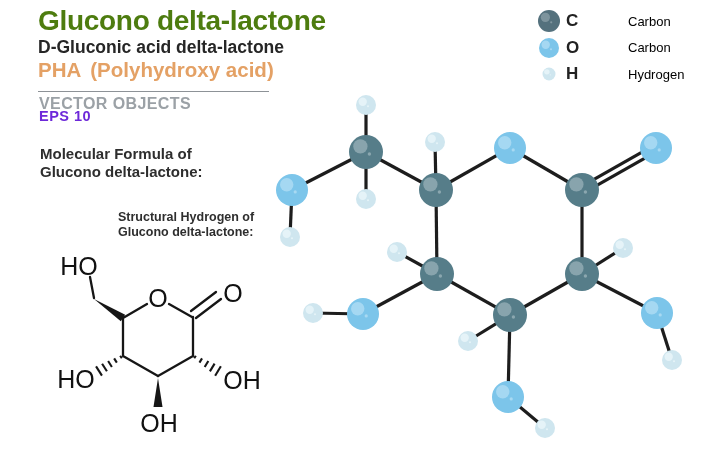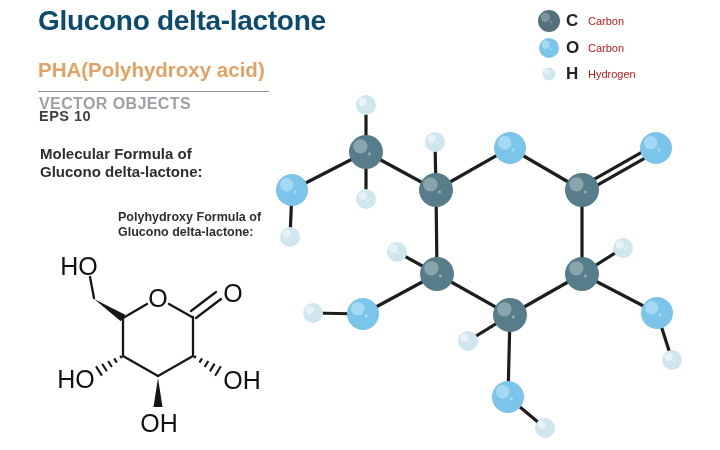--- a/index.html
+++ b/index.html
@@ -1,56 +1,57 @@
 <!DOCTYPE html>
 <html><head>
 <meta charset="utf-8">
 <style>
   html,body{margin:0;padding:0;background:#fff;}
   .page{position:relative;width:720px;height:450px;background:#ffffff;overflow:hidden;
         font-family:"Liberation Sans",sans-serif;}
-  .title{position:absolute;left:38px;top:5px;font-size:28px;font-weight:700;color:#0c4a6e;letter-spacing:-0.3px;}
+  .title{position:absolute;left:38px;top:5px;font-size:28px;font-weight:700;color:#4d7c0f;letter-spacing:-0.3px;}
   .subtitle{position:absolute;left:38px;top:37px;font-size:17.5px;font-weight:700;color:#262626;}
   .pha{position:absolute;left:38px;top:58px;font-size:20.5px;font-weight:700;color:#e4a165;}
-  .pha .pha-full{}
+  .pha .pha-full{margin-left:9px;}
   .rule{position:absolute;left:38px;top:91px;width:231px;height:1px;background:#8d9297;}
   .vector{position:absolute;left:39px;top:95px;font-size:16px;font-weight:700;color:#9ba1a6;letter-spacing:0.4px;}
-  .eps{position:absolute;left:39px;top:108px;font-size:14.5px;font-weight:700;color:#404040;letter-spacing:0.5px;}
+  .eps{position:absolute;left:39px;top:108px;font-size:14.5px;font-weight:700;color:#6d28d9;letter-spacing:0.5px;}
   .mf-label{position:absolute;left:40px;top:145px;font-size:15px;font-weight:700;color:#2e2e2e;line-height:1.18;}
   .mf{position:absolute;left:162px;top:136px;font-size:26px;font-weight:700;color:#262626;}
   .mf .sub{font-size:14px;vertical-align:-7px;font-weight:700;}
   .sf-label{position:absolute;left:118px;top:210px;font-size:12.5px;font-weight:700;color:#2e2e2e;line-height:1.22;}
   .structure-svg{position:absolute;left:30px;top:245px;}
   .molecule-svg{position:absolute;left:258px;top:88px;}
   .legend{position:absolute;left:536px;top:8px;}
   .legend-row{display:flex;align-items:center;height:26.5px;}
   .legend-ball{width:26px;display:flex;justify-content:center;align-items:center;}
   .legend-symbol{width:22px;margin-left:4px;font-size:17px;font-weight:700;color:#222;}
-  .legend-name{font-size:11px;color:#b91c1c;}
+  .legend-name{font-size:13px;color:#000000;margin-left:40px;}
 </style>
 </head>
 <body>
 
 <div class="page">
 
   <div class="title">Glucono delta-lactone</div>
+  <div class="subtitle">D-Gluconic acid delta-lactone</div>
   <div class="pha">
     <span>PHA</span><span class="pha-full">(Polyhydroxy acid)</span>
   </div>
   <div class="rule"></div>
   <div class="vector">VECTOR OBJECTS</div>
   <div class="eps">EPS 10</div>
 
   <div class="mf-label">
     <div>Molecular Formula of</div>
     <div>Glucono delta-lactone:</div>
   </div>
 
   <div class="sf-label">
-    <div>Polyhydroxy  Formula of</div>
+    <div>Structural  Hydrogen of</div>
     <div>Glucono delta-lactone:</div>
   </div>
 
   <svg class="structure-svg" width="250" height="200" viewBox="30 245 250 200">
       <line x1="90" y1="277" x2="94" y2="298" stroke="#161616" stroke-width="2.3" stroke-linecap="round"></line>
       <line x1="123" y1="318" x2="147" y2="304" stroke="#161616" stroke-width="2.3" stroke-linecap="round"></line>
       <line x1="169" y1="304" x2="192" y2="317" stroke="#161616" stroke-width="2.3" stroke-linecap="round"></line>
       <line x1="193" y1="317" x2="193" y2="355" stroke="#161616" stroke-width="2.3" stroke-linecap="round"></line>
       <line x1="193" y1="356" x2="158" y2="376" stroke="#161616" stroke-width="2.3" stroke-linecap="round"></line>
       <line x1="158" y1="376" x2="123" y2="356" stroke="#161616" stroke-width="2.3" stroke-linecap="round"></line>

